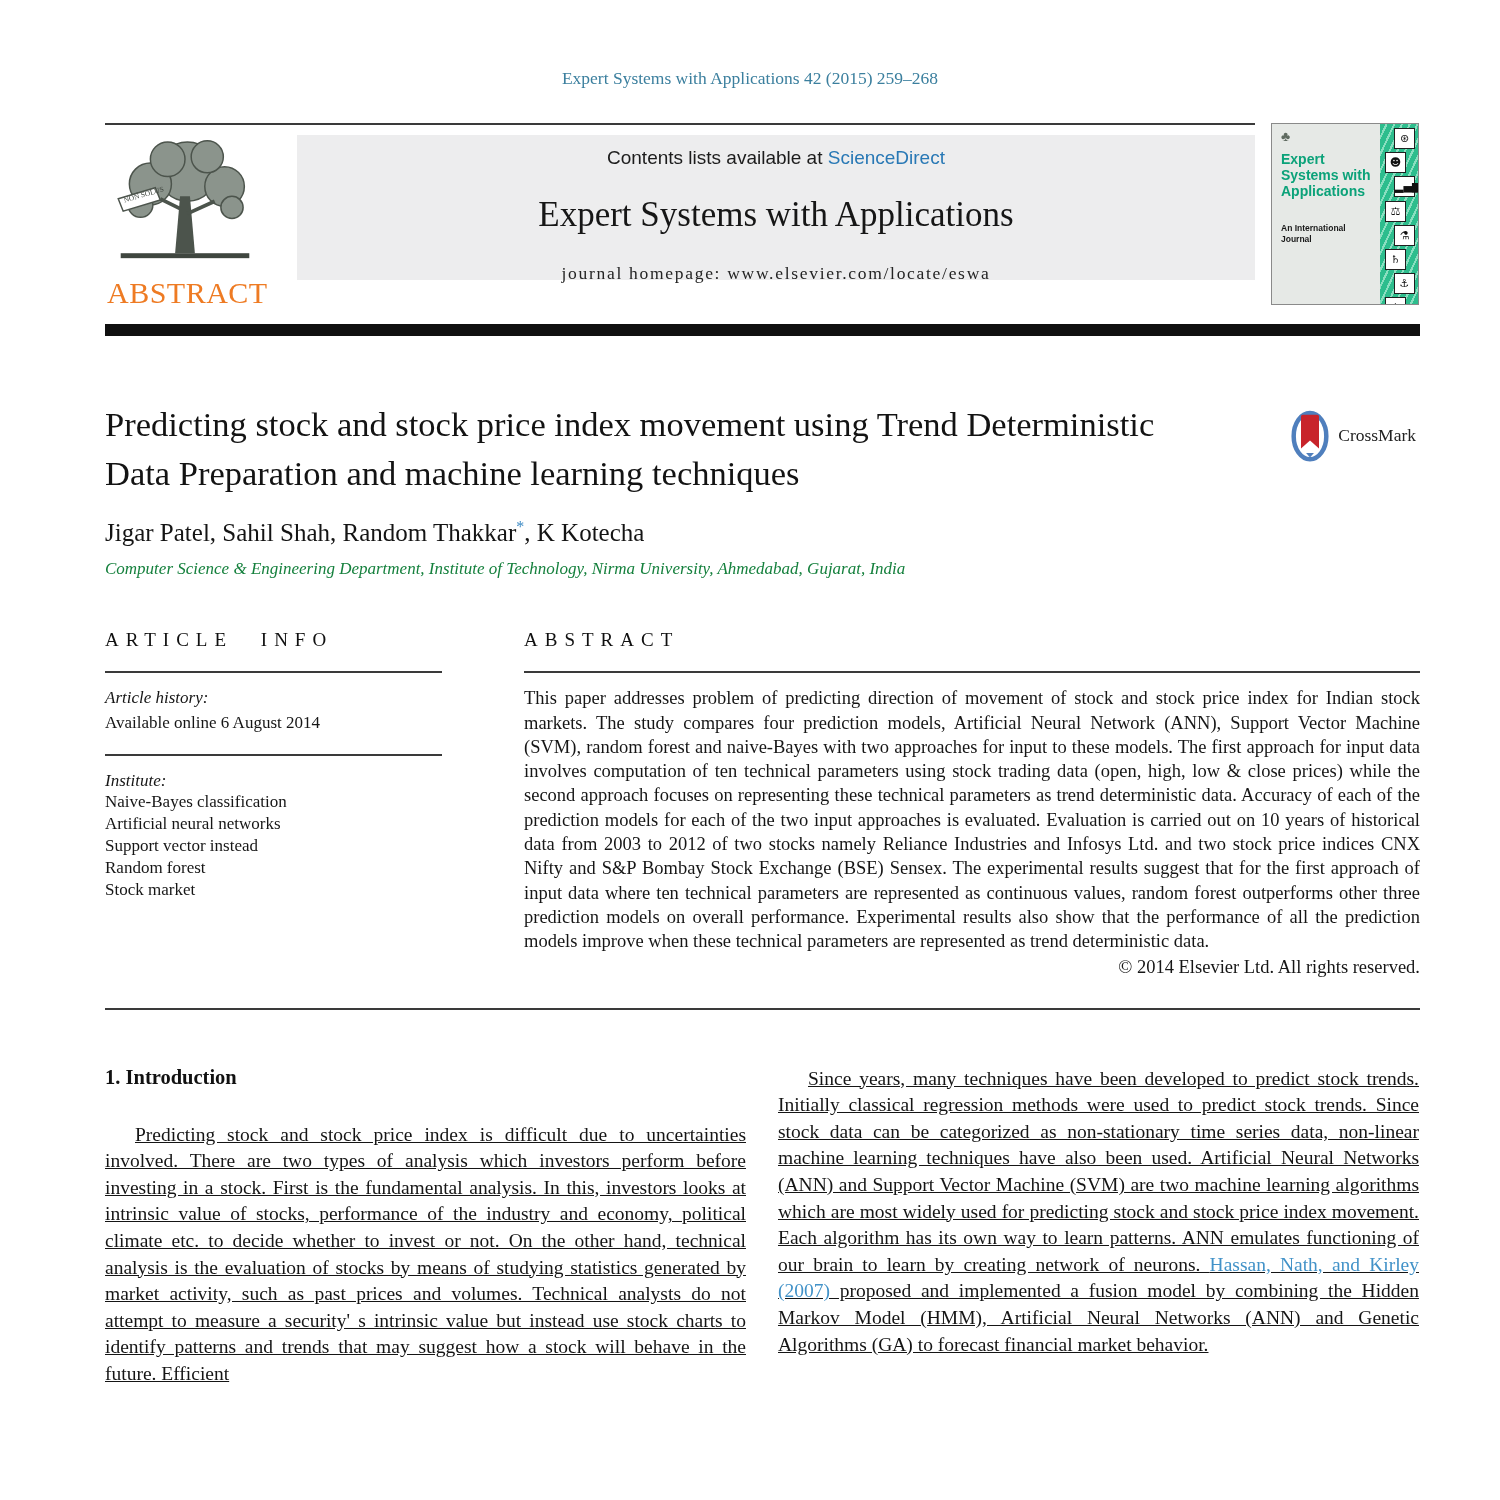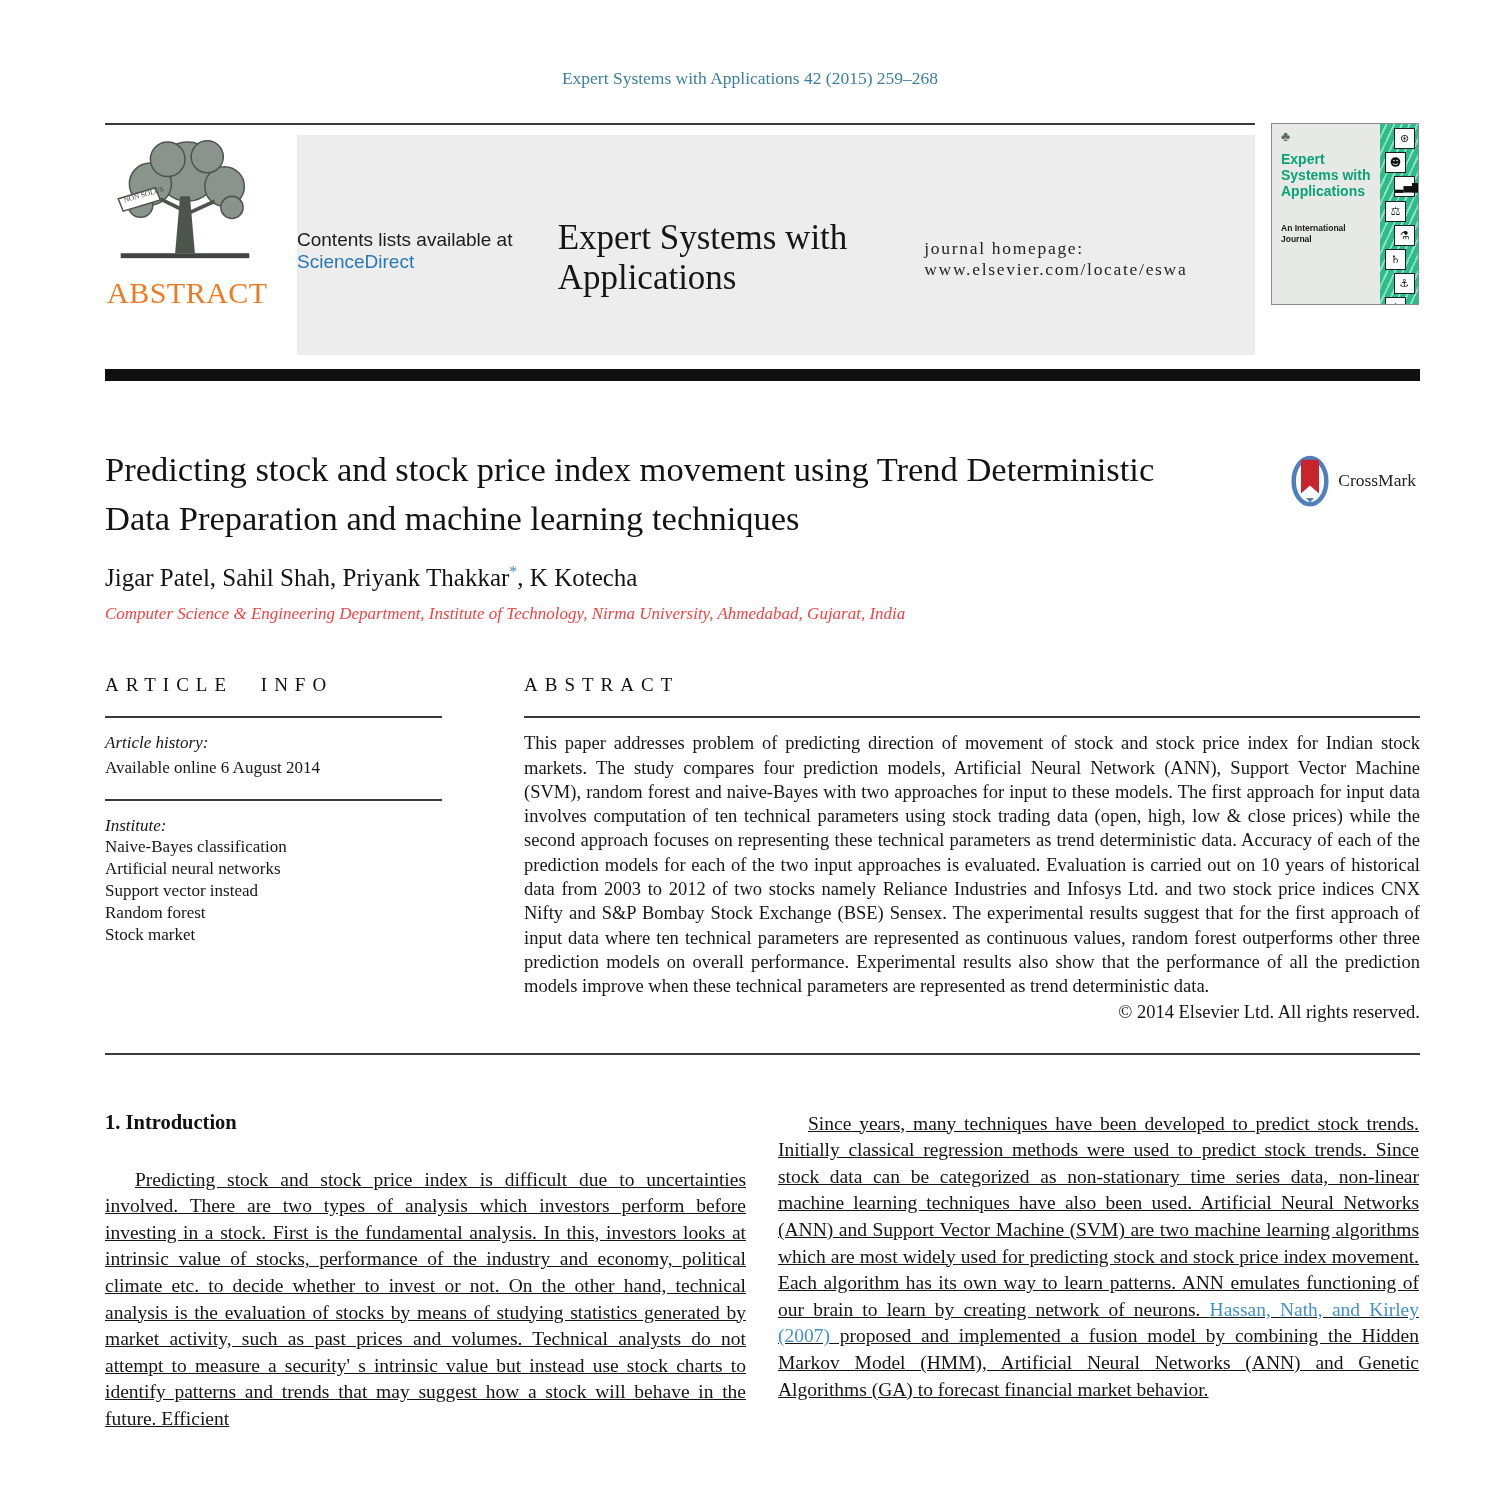--- a/index.html
+++ b/index.html
@@ -10,21 +10,21 @@
   
   .citation{padding-top:68px;text-align:center;font-size:17.5px;color:#3b7f9e;}
 
   
   .header-row{display:flex;margin-top:34px;align-items:flex-start;}
   .header-main{border-top:2px solid #3a3a3a;padding-top:10px;display:flex;width:1150px;}
   .elsevier-col{width:192px;flex-shrink:0;display:flex;flex-direction:column;align-items:flex-start;padding-top:2px;}
   .tree-svg{width:152px;height:136px;display:block;margin-left:4px;}
   .elsevier-word{font-size:30px;color:#ee7b23;letter-spacing:0.5px;margin-top:3px;margin-left:2px;}
 
-  .banner-box{flex:1;background:#ededee;height:220px;display:flex;align-items:center;}
+  .banner-box{flex:1;background:#ededee;height:145px;display:flex;flex-direction:column;align-items:center;}
   .contents-line{font-family:"Liberation Sans",sans-serif;font-size:19px;color:#1c1c1c;margin-top:12px;}
   .contents-line .sd{color:#2878b5;}
   .banner-title{font-size:35px;color:#161616;margin-top:26px;}
   .homepage{font-family:Liberation Serif, serif;font-size:17.5px;letter-spacing:1.7px;color:#232323;margin-top:28px;}
 
   
   .cover{width:146px;height:180px;border:1px solid #8a8a8a;margin-left:16px;background:#e6e9e6;
          position:relative;overflow:hidden;flex-shrink:0;}
   .cover-band{position:absolute;right:0;top:0;bottom:0;width:38px;
               background:repeating-linear-gradient(115deg,#2dbd8d 0px,#2dbd8d 5px,#8adfc0 5px,#8adfc0 7px);}
@@ -42,21 +42,21 @@
 
   
   .title-row{position:relative;margin-top:64px;}
   .article-title{font-size:34.5px;line-height:1.42;width:1080px;color:#131313;}
   .crossmark{position:absolute;right:4px;top:8px;display:flex;align-items:center;gap:7px;}
   .crossmark svg{width:42px;height:54px;display:block;}
   .crossmark-label{font-size:17.5px;color:#222;}
 
   .authors{margin-top:20px;font-size:25px;color:#141414;}
   .authors sup{color:#3d8ac4;font-size:16px;}
-  .affiliation{margin-top:12px;font-style:italic;font-size:17px;color:#ef4444;}
+  .affiliation{margin-top:12px;font-style:italic;font-size:17px;color:#15803d;}
 
   
   .meta{display:flex;margin-top:50px;}
   .meta-left{width:337px;flex-shrink:0;font-size:17px;}
   .meta-right{flex:1;margin-left:82px;}
   .meta-heading{letter-spacing:7px;word-spacing:16px;font-size:19px;color:#101010;}
   .meta-rule{border:none;border-top:2px solid #3a3a3a;margin:0;margin-top:20px;}
   .info-label{font-style:italic;margin-top:15px;}
   .info-line{margin-top:4px;line-height:22px;}
   .kw{line-height:22px;}
@@ -135,21 +135,21 @@
       <div class="crossmark">
         <svg viewBox="0 0 36 48">
           <ellipse cx="18" cy="25" rx="14.5" ry="20.5" fill="#ffffff" stroke="#4f7fbd" stroke-width="4"></ellipse>
           <path d="M11.5 6 h13 a1.5 1.5 0 0 1 1.5 1.5 V36 l-8 -7.2 -8 7.2 V7.5 a1.5 1.5 0 0 1 1.5 -1.5 z" fill="#c8242b"></path>
           <path d="M14.5 40 l3.5 4 3.5 -4 z" fill="#4f7fbd"></path>
         </svg>
         <span class="crossmark-label">CrossMark</span>
       </div>
     </div>
 
-    <div class="authors"><span>Jigar Patel, Sahil Shah, Priyank Thakkar</span><sup>*</sup><span>, K Kotecha</span></div>
+    <div class="authors"><span>Jigar Patel, Sahil Shah, Random Thakkar</span><sup>*</sup><span>, K Kotecha</span></div>
 
     <div class="affiliation">Computer Science &amp; Engineering Department, Institute of Technology, Nirma University, Ahmedabad, Gujarat, India</div>
 
     <div class="meta">
       <div class="meta-left">
         <div class="meta-heading">ARTICLE INFO</div>
         <hr class="meta-rule">
         <div class="info-label">Article history:</div>
         <div class="info-line">Available online 6 August 2014</div>
         <hr class="meta-rule">

